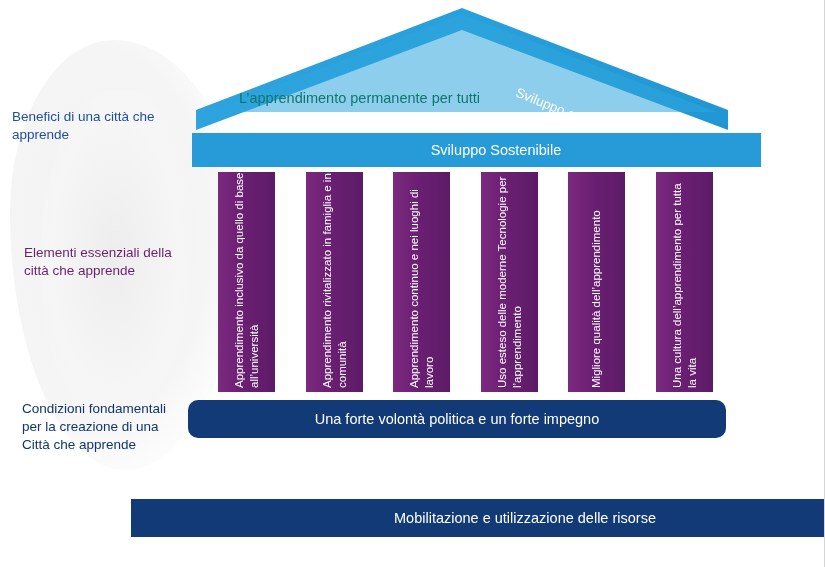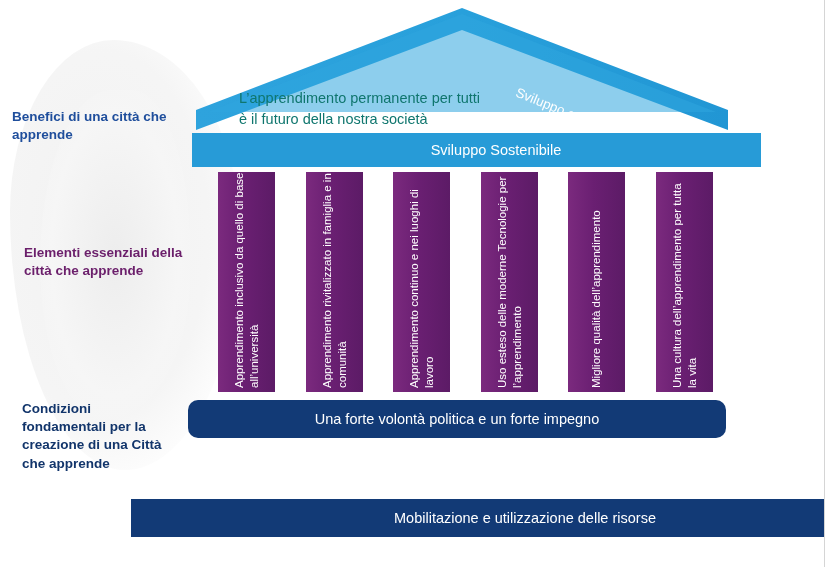--- a/index.html
+++ b/index.html
@@ -34,21 +34,21 @@
     top: 90px;
     width: 150px;
     height: 330px;
     background: radial-gradient(ellipse at 50% 50%, #ededed 0%, #f6f6f6 60%, rgba(255,255,255,0) 85%);
     border-radius: 50% 40% 60% 45% / 55% 50% 45% 50%;
   }
 
   
   .side-label {
     position: absolute;
-    font-weight: bold;
+    font-weight: normal;
     line-height: 1.35;
     font-size: 13.5px;
   }
   #label-benefits {
     left: 12px;
     top: 108px;
     width: 180px;
     color: #1f4e9c;
   }
   #label-elements {
@@ -226,21 +226,20 @@
       <polygon points="266,6 520,104 12,104" fill="#2fa6de" opacity="0.55"></polygon>
     </svg>
   </div>
 
   <div class="diag-text" id="diag-left">Empowerment individuale e coesione sociale</div>
 
   <div class="diag-text" id="diag-right">Sviluppo economico e crescita culturale</div>
 
   <div class="roof-text">
     <div>L’apprendimento permanente per tutti</div>
-    <div>è il futuro della nostra società</div>
   </div>
 
   <div class="architrave">Sviluppo Sostenibile</div>
 
   <div class="columns">
     <div class="column">
       <div class="column-text">Apprendimento inclusivo da quello di base all’università</div>
     </div>
     <div class="column">
       <div class="column-text">Apprendimento rivitalizzato in famiglia e in comunità</div>

